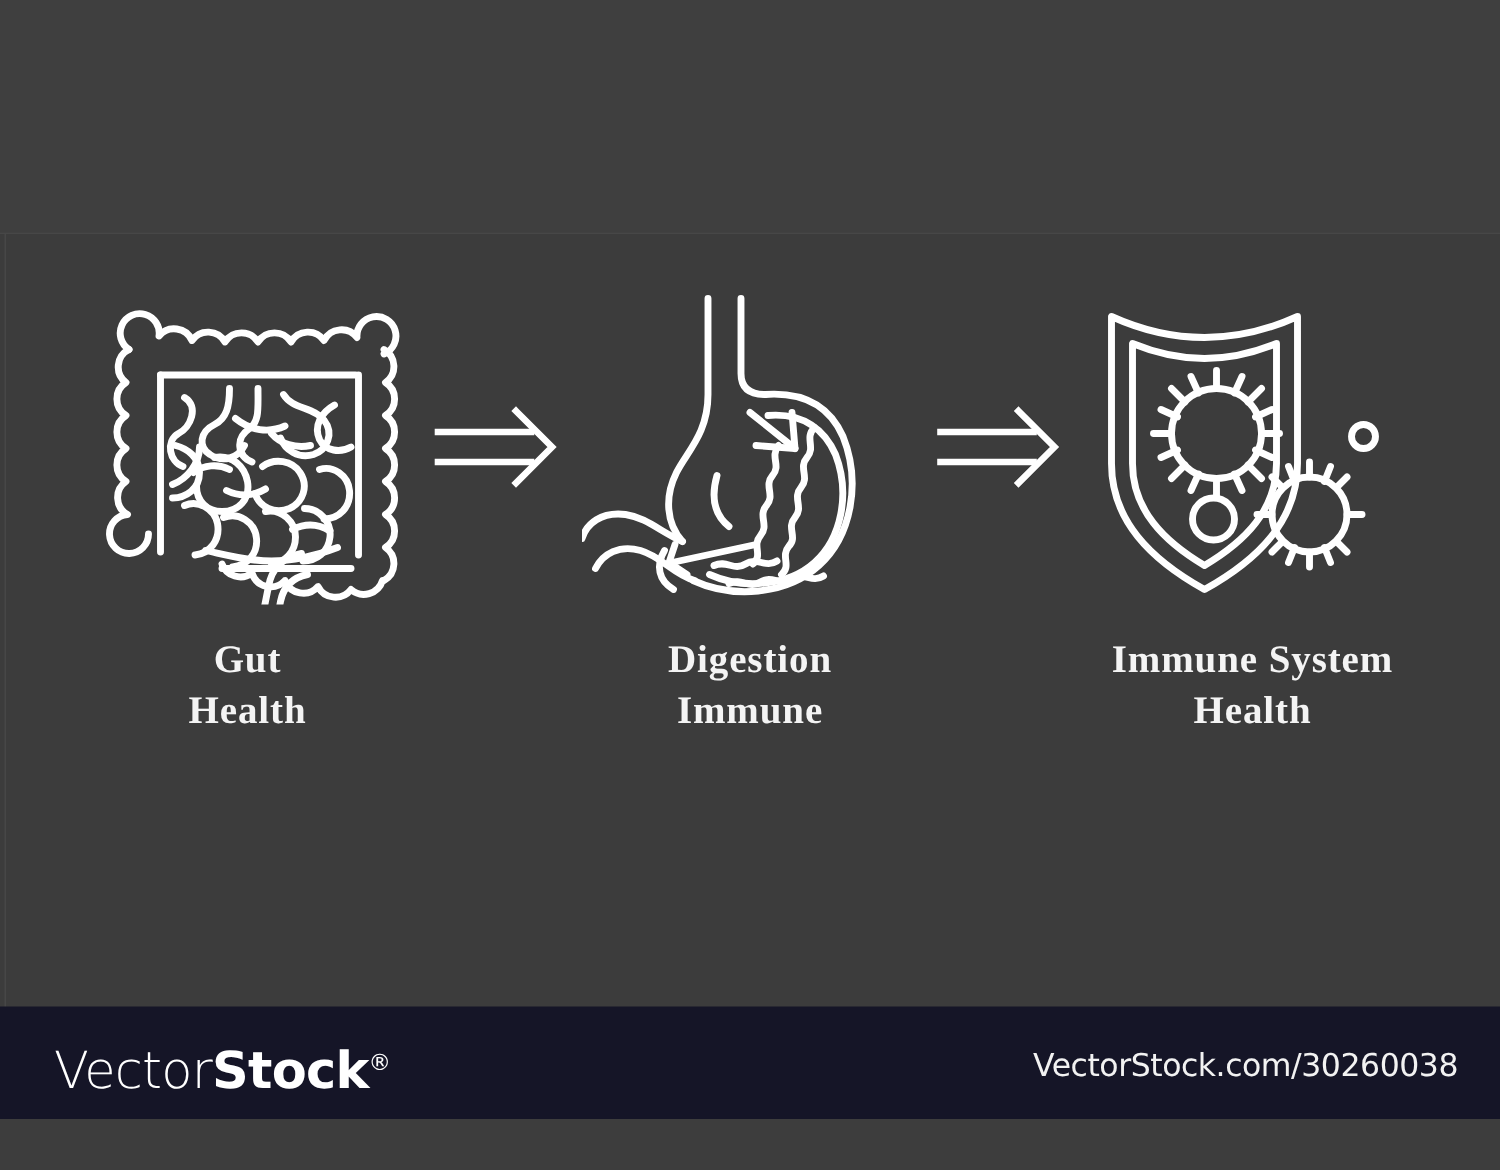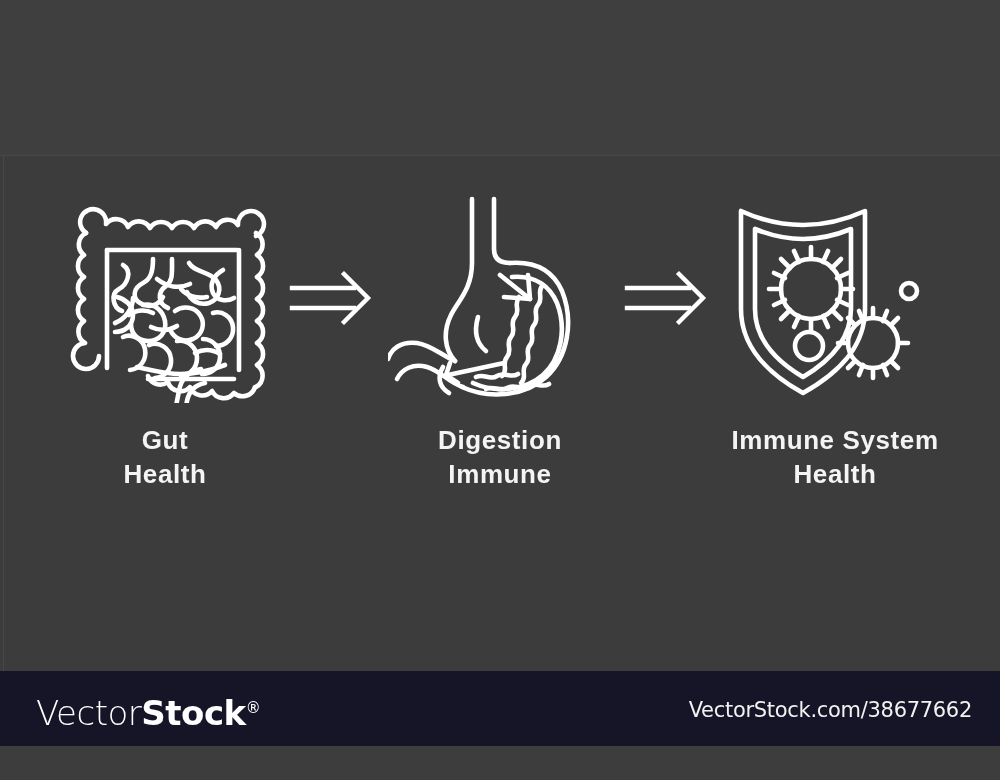--- a/index.html
+++ b/index.html
@@ -65,21 +65,21 @@
   }
   .step-icon {
     height: 215px;
     display: flex;
     align-items: center;
     justify-content: center;
   }
   .step-label {
     margin-top: 18px;
     color: #f4f4f4;
-    font-family: Liberation Sans, sans-serif;
+    font-family: Liberation Serif, serif;
     font-size: 26px;
     font-weight: 600;
     line-height: 34px;
     letter-spacing: 0.6px;
     text-align: center;
     white-space: pre-line;
   }
   .arrow {
     width: 110px;
     height: 215px;
@@ -311,16 +311,16 @@
       <div class="step-label">Immune System
 Health</div>
     </div>
 
   </div>
 
   <div class="footer">
     <div class="footer-logo">
       <span class="lt">Vector</span><span class="bd">Stock</span><span class="reg">®</span>
     </div>
-    <div class="footer-url">VectorStock.com/38677662</div>
+    <div class="footer-url">VectorStock.com/30260038</div>
   </div>
 
 </div>
 
 </body></html>

